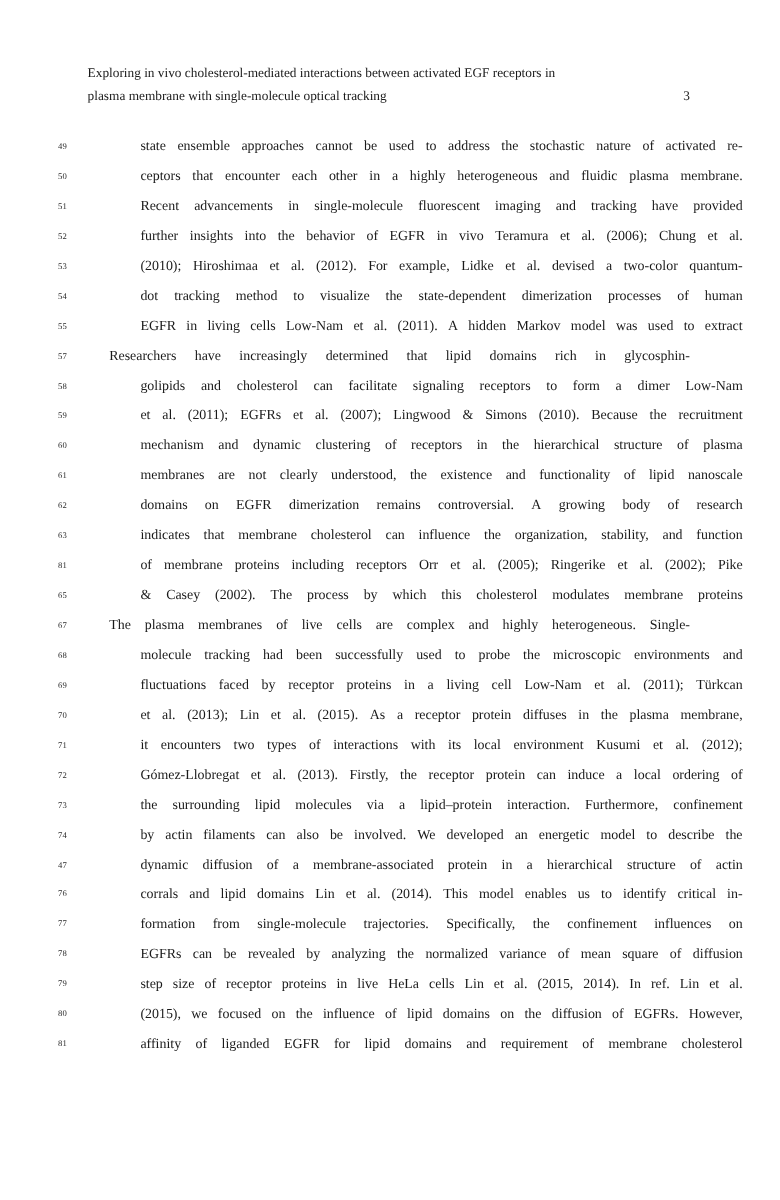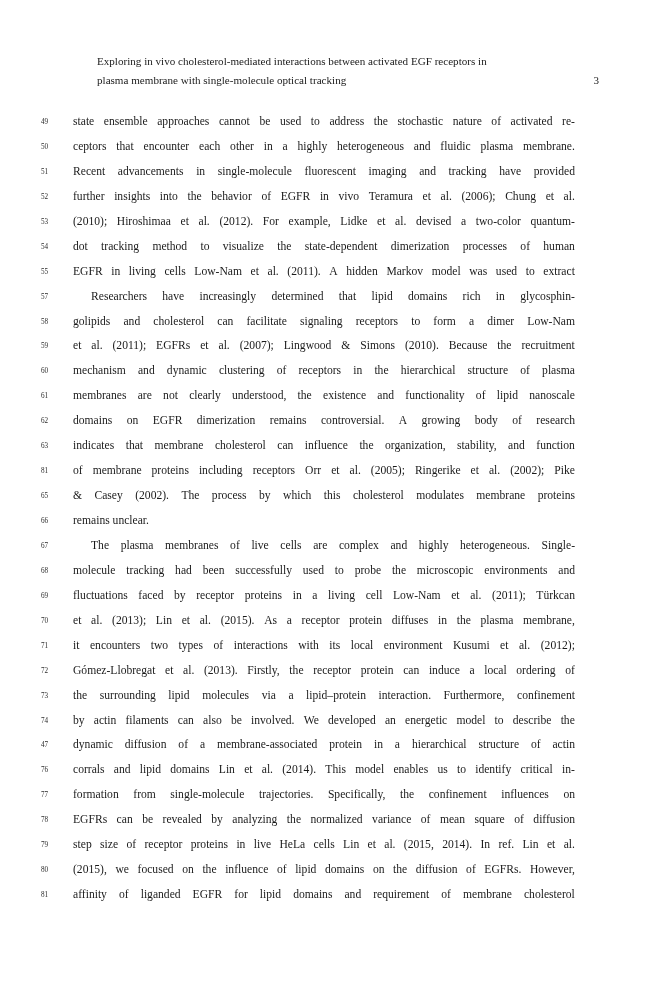--- a/index.html
+++ b/index.html
@@ -21,21 +21,20 @@
     width: 650px;
     height: 1000px;
     background: #ffffff;
   }
   
   #header {
     position: absolute;
     left: 73px;
     top: 52px;
     width: 502px;
-    margin-left: 24px;
   }
   #header .hdr-line {
     font-size: 11.1px;
     line-height: 19px;
     color: #1a1a1a;
     white-space: nowrap;
   }
   #header .hdr-row2 {
     display: flex;
     justify-content: space-between;
@@ -58,35 +57,36 @@
     height: 24.95px;
     line-height: 24.95px;
     font-size: 11.6px;
     white-space: nowrap;
   }
   
   .tline .just {
     display: flex;
     justify-content: space-between;
     width: 502px;
+    margin-left: 44px;
   }
   .tline .just.indent {
     width: 484px;
     margin-left: 18px;
   }
   .tline .flush {
     display: block;
     width: 502px;
   }
   .lineno {
     position: absolute;
     left: -32px;
     top: 0;
     width: 22px;
-    text-align: left;
+    text-align: center;
     font-size: 7.2px;
     line-height: 24.95px;
     color: #2b2b2b;
     font-family: "Liberation Serif", "DejaVu Serif", serif;
   }
   .w { display: inline-block; }
 </style>
 </head>
 <body>
 
@@ -377,24 +377,20 @@
           <span class="w">by</span>
           <span class="w">which</span>
           <span class="w">this</span>
           <span class="w">cholesterol</span>
           <span class="w">modulates</span>
           <span class="w">membrane</span>
           <span class="w">proteins</span>
         </span>
       </div>
       <div class="tline">
-        <span class="lineno">66</span>
-        <span class="flush">remains unclear.</span>
-      </div>
-      <div class="tline">
         <span class="lineno">67</span>
         <span class="just indent">
           <span class="w">The</span>
           <span class="w">plasma</span>
           <span class="w">membranes</span>
           <span class="w">of</span>
           <span class="w">live</span>
           <span class="w">cells</span>
           <span class="w">are</span>
           <span class="w">complex</span>

